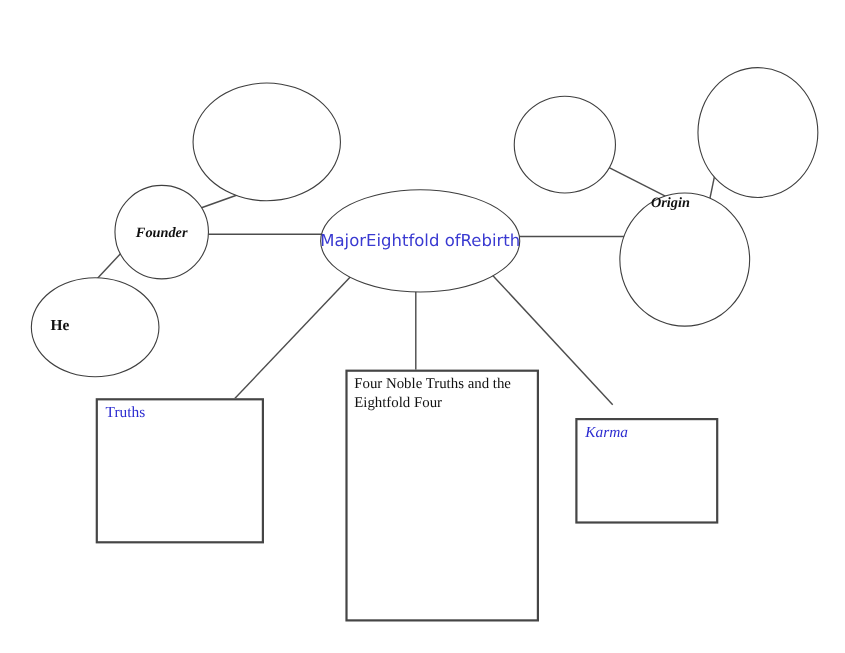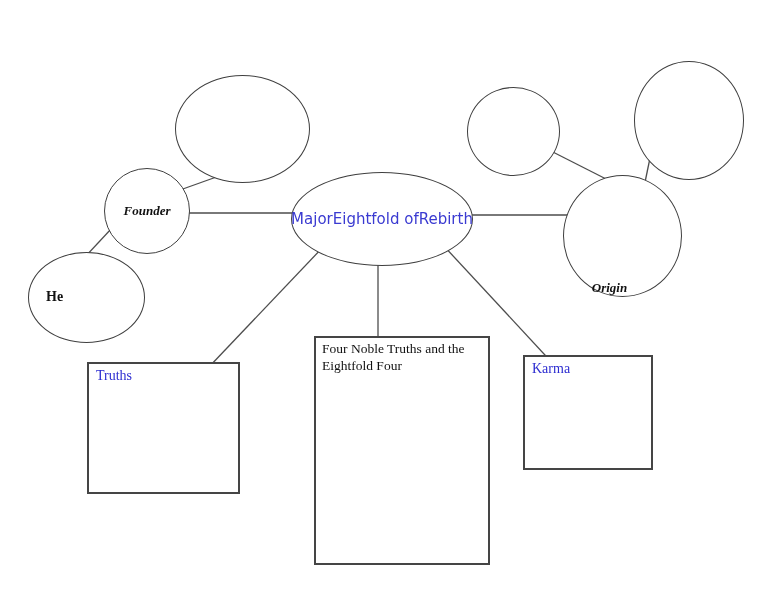--- a/index.html
+++ b/index.html
@@ -41,24 +41,24 @@
   
   .shape-topleft-ellipse   { left: 175px; top: 75px;  width: 135px; height: 108px; }
   .shape-founder           { left: 104px; top: 168px; width: 86px;  height: 86px;
                              display: flex; align-items: center; justify-content: center; }
   .shape-he                { left: 28px;  top: 252px; width: 117px; height: 91px; }
   .shape-center            { left: 291px; top: 172px; width: 182px; height: 94px;
                              display: flex; flex-direction: row; align-items: center; justify-content: center; }
   .shape-tr-small-circle   { left: 467px; top: 87px;  width: 93px;  height: 89px; }
   .shape-tr-large-ellipse  { left: 634px; top: 61px;  width: 110px; height: 119px; }
   .shape-origin            { left: 563px; top: 175px; width: 119px; height: 122px;
-                             display: flex; align-items: flex-end; justify-content: center; }
+                             display: flex; align-items: flex-start; justify-content: center; }
   .shape-rebirth           { left: 87px;  top: 362px; width: 153px; height: 132px; }
   .shape-fournoble         { left: 314px; top: 336px; width: 176px; height: 229px; }
-  .shape-karma             { left: 523px; top: 355px; width: 130px; height: 115px; }
+  .shape-karma             { left: 523px; top: 380px; width: 130px; height: 96px; font-style: italic; }
   
   .bold-serif-label {
     font-family: "Liberation Serif", serif;
     font-weight: bold;
     font-size: 13px;
     color: #111111;
     font-style: italic;
   }
   .origin-label { position: relative; left: -13px; }
   .he-label {

